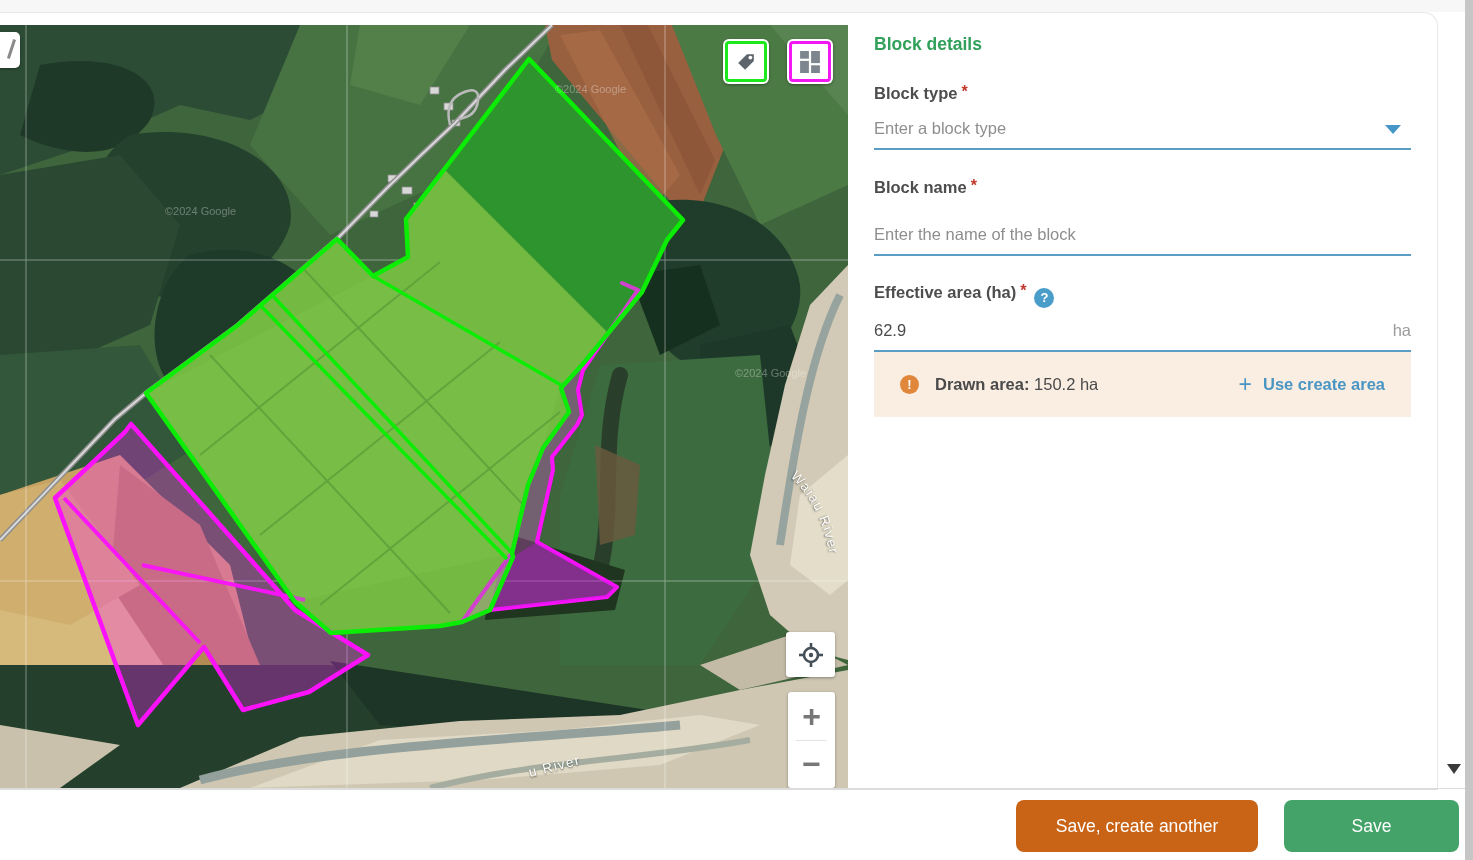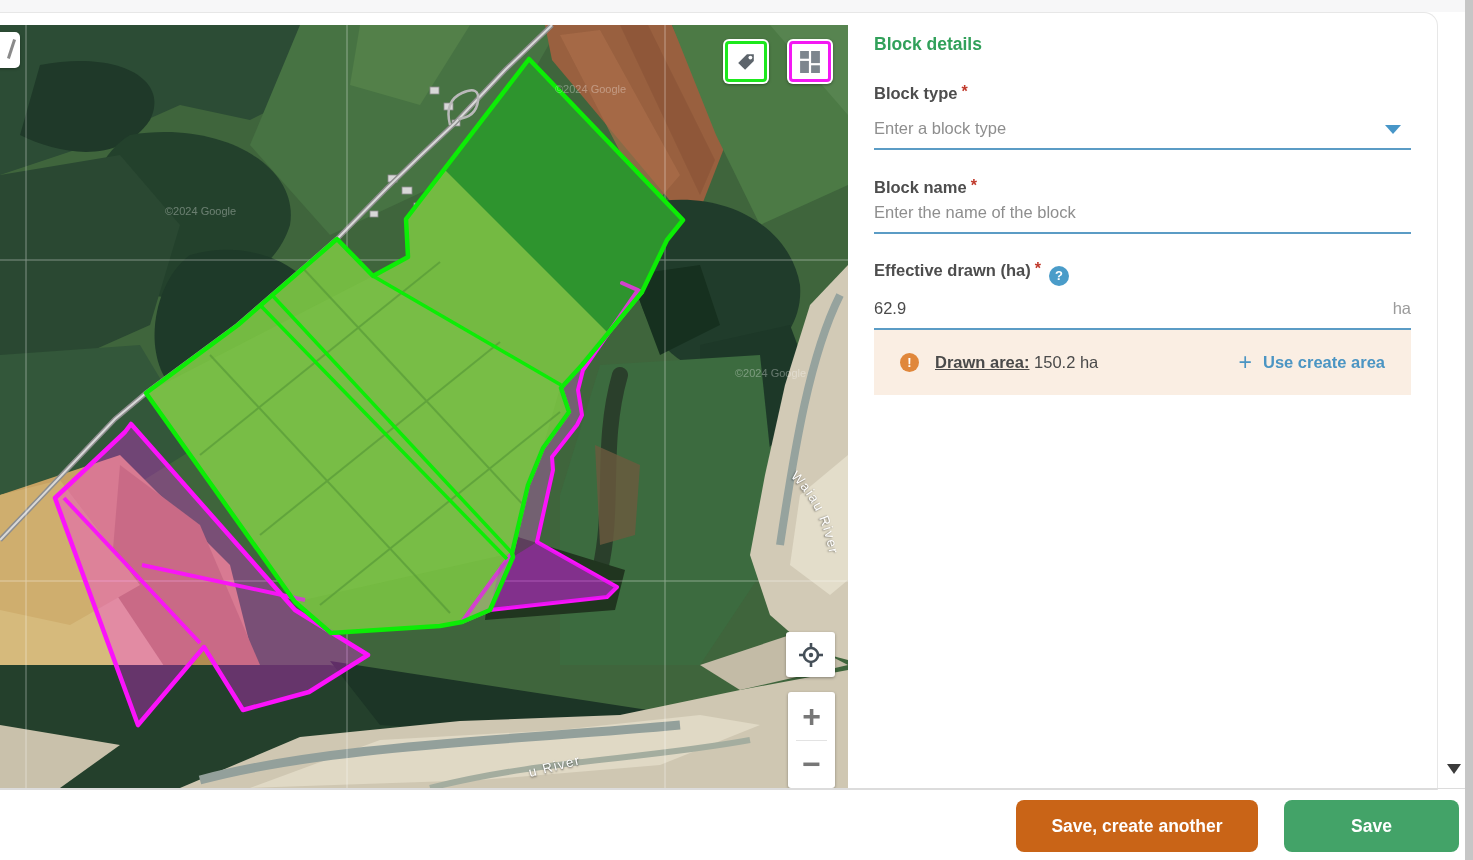--- a/index.html
+++ b/index.html
@@ -37,27 +37,27 @@
   .f-text{width:100%;border:none;outline:none;background:transparent;font-family:"Liberation Sans",sans-serif;font-size:16.5px;color:#4a4a4a;padding:0 0 10px 0;}
   .f-text::placeholder{color:#8e8e8e;opacity:1;}
   .select-text{color:#8e8e8e;font-size:16.5px;padding:0 0 10px 0;}
   .caret{position:absolute;right:10px;top:6px;width:0;height:0;border-left:8px solid transparent;border-right:8px solid transparent;border-top:9px solid #4796c8;}
   .unit{position:absolute;right:0;top:0;color:#9b9b9b;font-size:16.5px;}
   .help-badge{display:inline-flex;align-items:center;justify-content:center;width:20px;height:20px;border-radius:50%;background:#4a9cc9;color:#fff;font-size:13px;font-weight:bold;margin-left:8px;vertical-align:-4px;cursor:pointer;}
   .warn-box{margin-top:0;background:#faeee3;height:65px;display:flex;align-items:center;padding:0 26px;justify-content:space-between;}
   .warn-left{display:flex;align-items:center;}
   .warn-badge{width:19px;height:19px;border-radius:50%;background:#e0873b;color:#fff;font-size:13px;font-weight:bold;display:flex;align-items:center;justify-content:center;margin-right:16px;}
   .warn-text{font-size:16.5px;color:#4a4a4a;}
-  .warn-text b{font-weight:bold;text-decoration:underline;}
+  .warn-text b{font-weight:bold;}
   .use-link{display:flex;align-items:center;color:#4b95c3;font-weight:bold;font-size:16.5px;cursor:pointer;}
   .use-plus{font-size:23px;font-weight:normal;margin-right:11px;line-height:1;}
 
   
   .footer-line{position:absolute;left:0;top:788px;width:1473px;height:1px;background:#dcdcdc;}
-  .btn{position:absolute;top:800px;height:52px;border:none;border-radius:8px;color:#fff;font-family:"Liberation Sans",sans-serif;font-size:17.5px;font-weight:bold;cursor:pointer;}
+  .btn{position:absolute;top:800px;height:52px;border:none;border-radius:8px;color:#fff;font-family:"Liberation Sans",sans-serif;font-size:17.5px;font-weight:normal;cursor:pointer;}
   .btn-orange{left:1016px;width:242px;background:#c96417;}
   .btn-green{left:1284px;width:175px;background:#43a368;}
 
   
   .scrollbar{position:absolute;right:0;top:0;width:8px;height:860px;background:#f1f1f1;}
   .scroll-thumb{position:absolute;left:0;top:0;width:8px;height:860px;background:#c6c6c6;}
   .corner-tri{position:absolute;left:1447px;top:764px;width:0;height:0;border-left:7px solid transparent;border-right:7px solid transparent;border-top:10px solid #3b3b3b;}
 </style>
 </head>
 <body>
@@ -257,28 +257,28 @@
       <div class="f-row" style="margin-top:16px;">
         <div class="select-text">Enter a block type</div>
         <div class="caret"></div>
       </div>
     </div>
 
     <div class="field" style="margin-top:28px;">
       <div>
         <span class="f-label">Block name</span><span class="req">*</span>
       </div>
-      <div class="f-row" style="margin-top:6px;">
+      <div class="f-row" style="margin-top:28px;">
         <input class="f-text" type="text" placeholder="Enter the name of the block" style="">
       </div>
     </div>
 
     <div class="field" style="margin-top:27px;">
       <div>
-        <span class="f-label">Effective drawn (ha)</span><span class="req">*</span><span class="help-badge">?</span>
+        <span class="f-label">Effective area (ha)</span><span class="req">*</span><span class="help-badge">?</span>
       </div>
       <div class="f-row" style="margin-top:13px;">
         <input class="f-text" type="text" value="62.9" style="">
         <span class="unit">ha</span>
       </div>
     </div>
 
     <div class="warn-box">
       <div class="warn-left">
         <div class="warn-badge">!</div>

